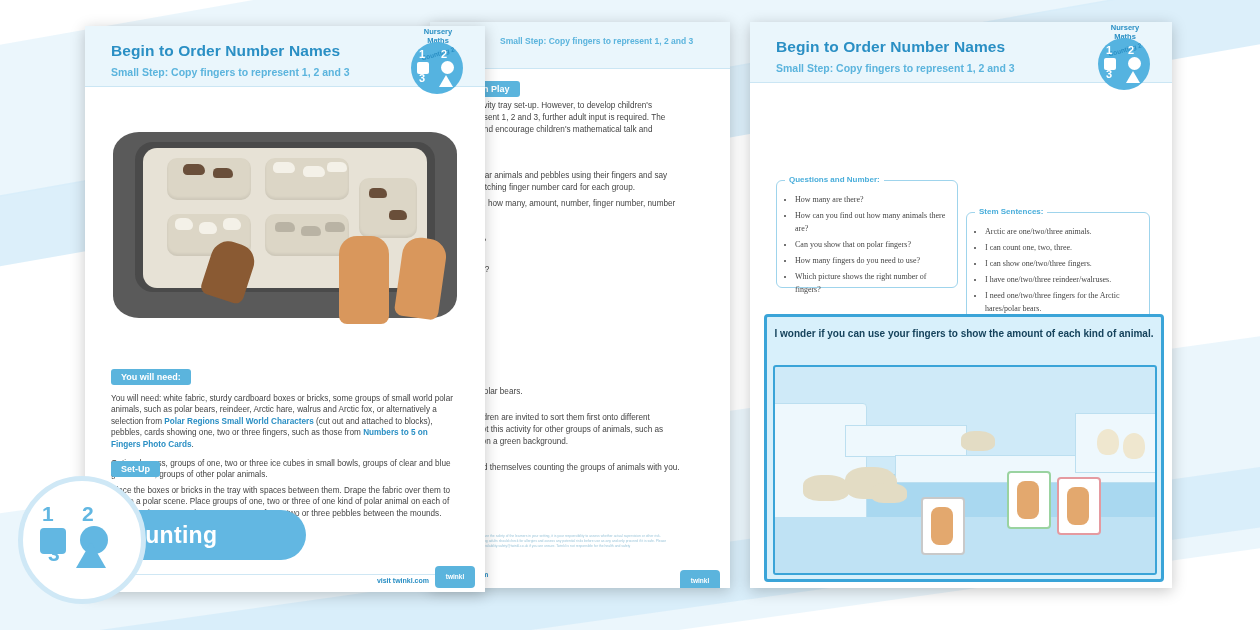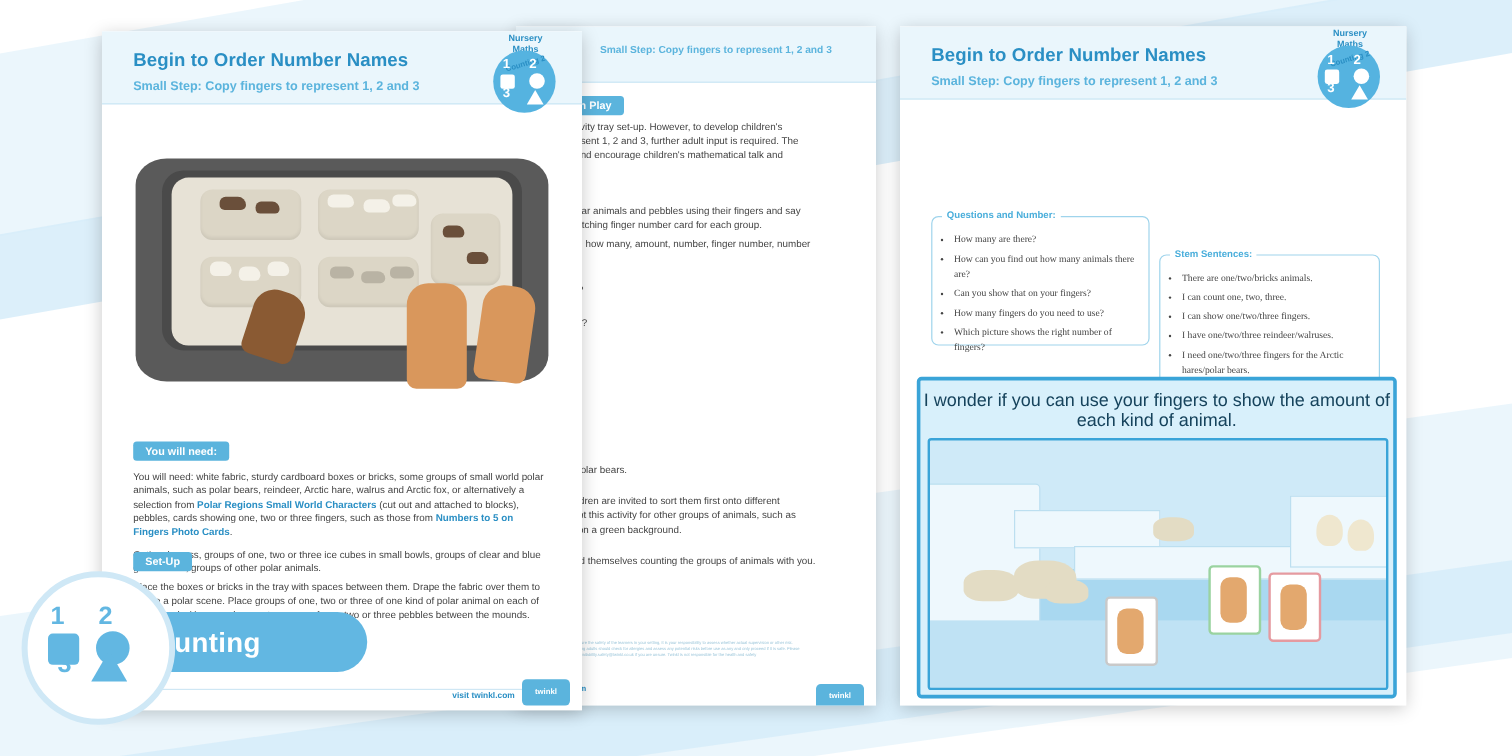--- a/index.html
+++ b/index.html
@@ -97,21 +97,21 @@
   .s3-act{position:absolute;left:26px;top:90px;width:372px;font-size:8.4px;line-height:12px;color:#444;}
   .s3-vocab{position:absolute;left:26px;top:132px;width:372px;font-size:8.4px;line-height:12px;color:#444;}
   .qbox{position:absolute;top:158px;border:1px solid #9fd4ec;border-radius:6px;background:#fff;}
   .qbox .qtitle{position:absolute;left:8px;top:-6px;background:#fff;padding:0 4px;font-size:8px;font-weight:bold;color:#4aaedb;}
   .qlist{margin:0;padding:12px 8px 6px 18px;font-size:8px;line-height:13px;color:#444;}
   .qlist li{margin-bottom:3px;font-family:Liberation Serif, serif;}
   #qbox-left{left:26px;width:180px;height:106px;}
   #qbox-right{left:216px;width:182px;height:106px;margin-top:32px;}
 
   .poster{position:absolute;left:14px;top:292px;width:394px;height:262px;border:3px solid #3aa4d8;border-radius:4px;background:#d8f0fb;overflow:hidden;}
-  .poster-title{position:absolute;left:0;right:0;top:8px;text-align:center;font-size:15px;font-weight:normal;color:#16435c;line-height:17px;}
+  .poster-title{position:absolute;left:0;right:0;top:8px;text-align:center;font-size:10px;font-weight:bold;color:#16435c;line-height:17px;}
   .poster-scene{position:absolute;left:6px;top:48px;width:380px;height:206px;background:linear-gradient(#cfeaf8 0%,#cfeaf8 52%,#a9d8f0 52%,#a9d8f0 100%);border:2px solid #3aa4d8;border-radius:3px;overflow:hidden;}
   .ice{position:absolute;background:#eef8fd;border:1px solid #bcdff0;}
   .bear{position:absolute;background:#e3dcc4;border-radius:40% 45% 35% 35%;}
   .hare{position:absolute;background:#efe7cf;border-radius:50% 50% 40% 40%;}
   .card{position:absolute;width:40px;height:54px;background:#fff;border:2px solid #9ad3a0;border-radius:4px;}
   .card.red{border-color:#e59aa0;}
   .card .fingerimg{position:absolute;left:8px;top:8px;width:22px;height:38px;background:#e3a86e;border-radius:8px;}
 
   .s3-foot{position:absolute;right:20px;top:298px;font-size:5.5px;color:#9ec9dd;}
 </style>
@@ -246,30 +246,30 @@
         <span class="tri"></span>
       </div>
     </div>
 
 
     <div class="qbox" id="qbox-left">
       <div class="qtitle">Questions and Number:</div>
       <ul class="qlist">
         <li>How many are there?</li>
         <li>How can you find out how many animals there are?</li>
-        <li>Can you show that on your fingers?</li>
+        <li>Can you show that on polar fingers?</li>
         <li>How many fingers do you need to use?</li>
         <li>Which picture shows the right number of fingers?</li>
       </ul>
     </div>
 
     <div class="qbox" id="qbox-right">
       <div class="qtitle">Stem Sentences:</div>
       <ul class="qlist">
-        <li>There are one/two/bricks animals.</li>
+        <li>Arctic are one/two/three animals.</li>
         <li>I can count one, two, three.</li>
         <li>I can show one/two/three fingers.</li>
         <li>I have one/two/three reindeer/walruses.</li>
         <li>I need one/two/three fingers for the Arctic hares/polar bears.</li>
       </ul>
     </div>
 
     <div class="s3-foot">twinkl.com</div>
 
     <div class="poster">

